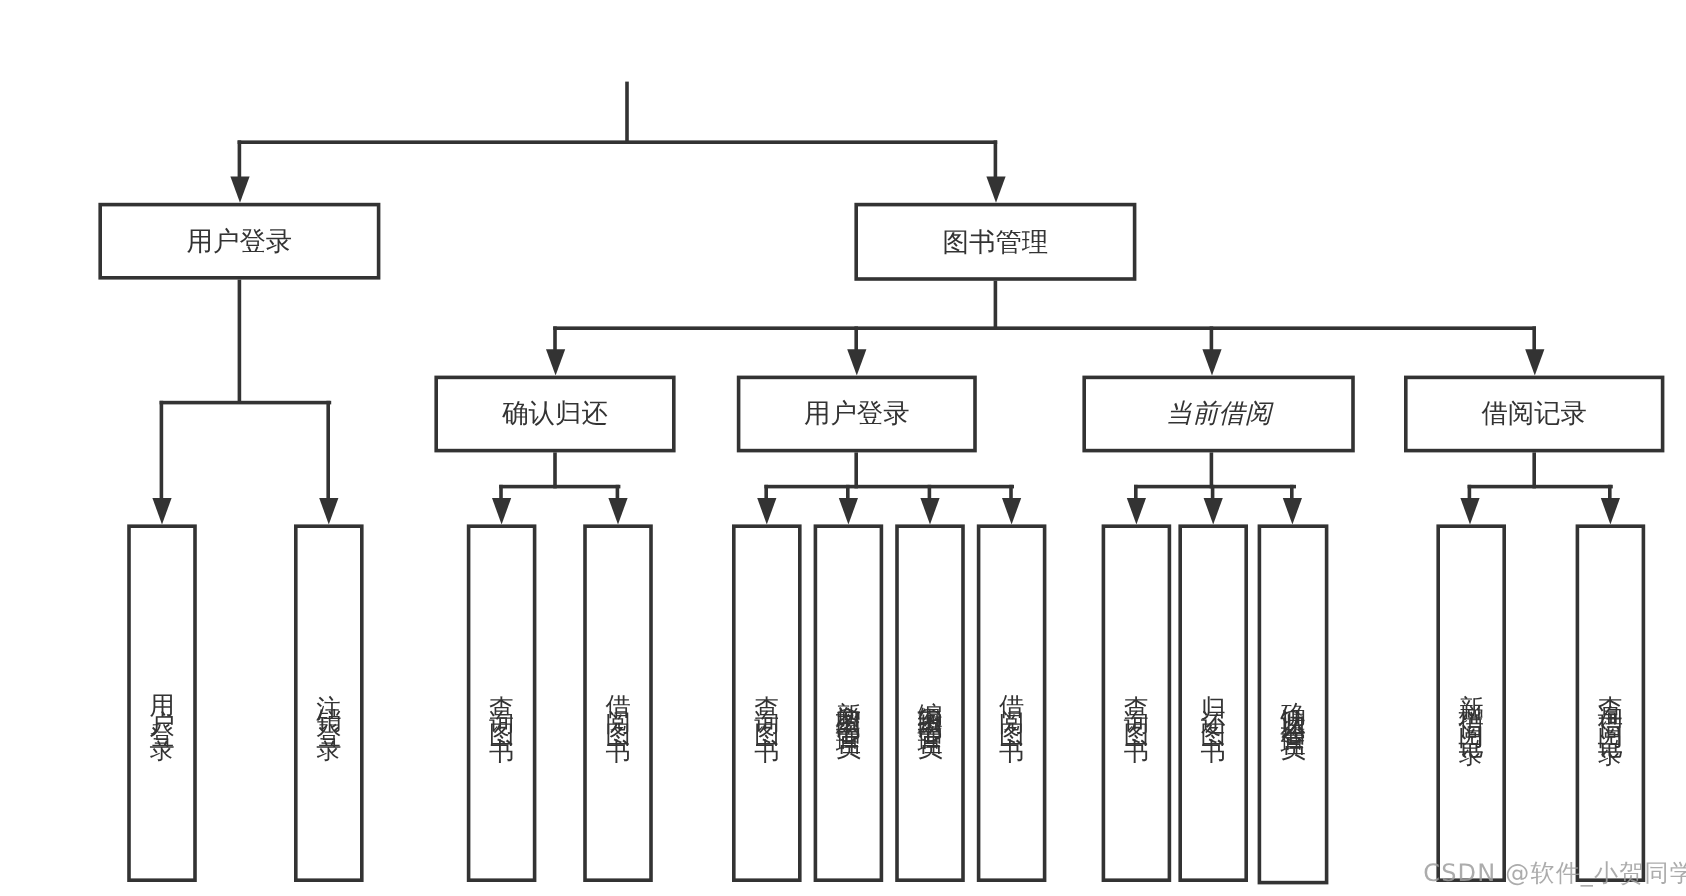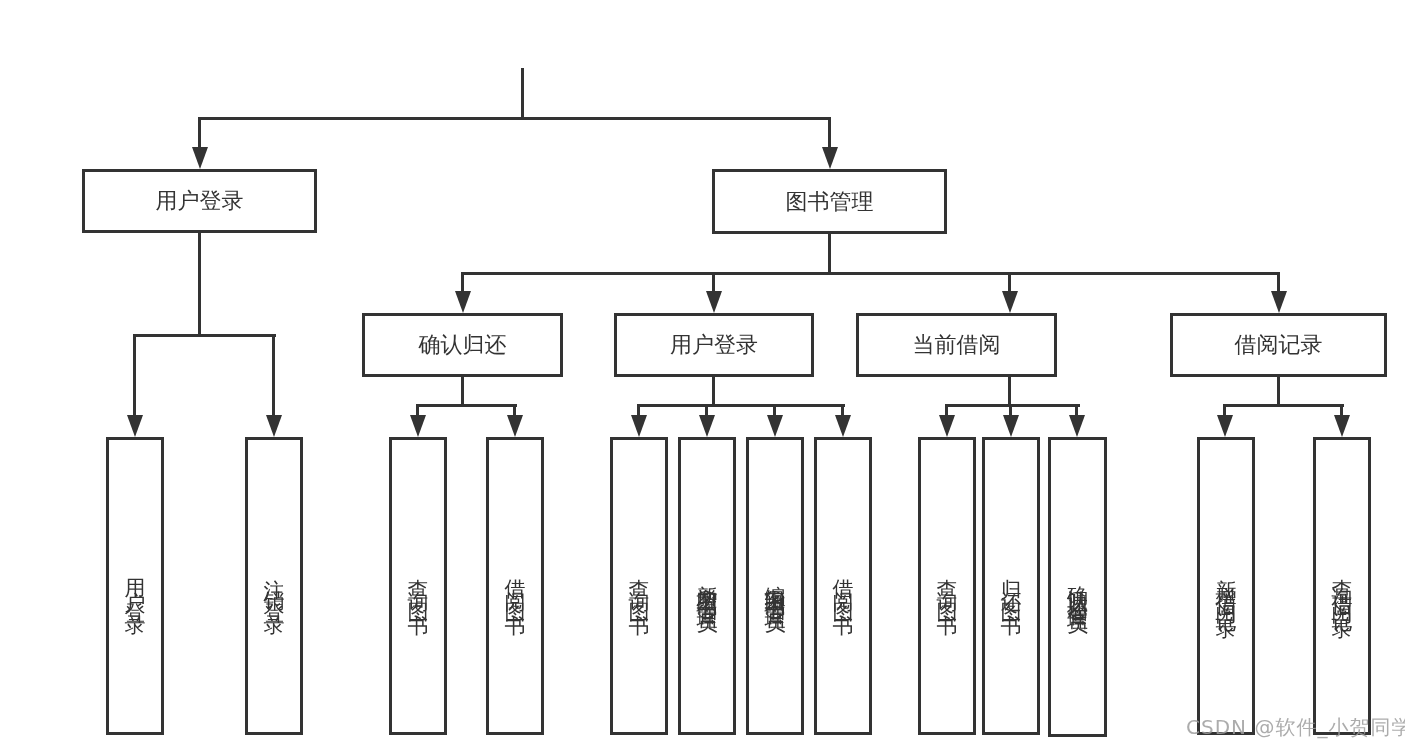--- a/index.html
+++ b/index.html
@@ -63,21 +63,21 @@
   <div class="arrow" style="left:455px;  top:291px;"></div>
   <div class="vline" style="left:712px;  top:272px; height:21px;"></div>
   <div class="arrow" style="left:706px;  top:291px;"></div>
   <div class="vline" style="left:1008px; top:272px; height:21px;"></div>
   <div class="arrow" style="left:1002px; top:291px;"></div>
   <div class="vline" style="left:1277px; top:272px; height:21px;"></div>
   <div class="arrow" style="left:1271px; top:291px;"></div>
 
   <div class="box" style="left:362px;  top:313px; width:201px; height:64px;">确认归还</div>
   <div class="box" style="left:614px;  top:313px; width:200px; height:64px;">用户登录</div>
-  <div class="box" style="left:856px;  top:313px; width:201px; height:64px;">当前借阅</div>
+  <div class="box" style="left:902px;  top:313px; width:227px; height:64px;font-style:italic;">当前借阅</div>
   <div class="box" style="left:1170px; top:313px; width:217px; height:64px;">借阅记录</div>
 
   <div class="vline" style="left:461px; top:377px; height:30px;"></div>
   <div class="hline" style="left:416px; top:404px; width:101px;"></div>
   <div class="vline" style="left:416px; top:404px; height:13px;"></div>
   <div class="arrow" style="left:410px; top:415px;"></div>
   <div class="vline" style="left:513px; top:404px; height:13px;"></div>
   <div class="arrow" style="left:507px; top:415px;"></div>
 
   <div class="vline" style="left:712px; top:377px; height:30px;"></div>

